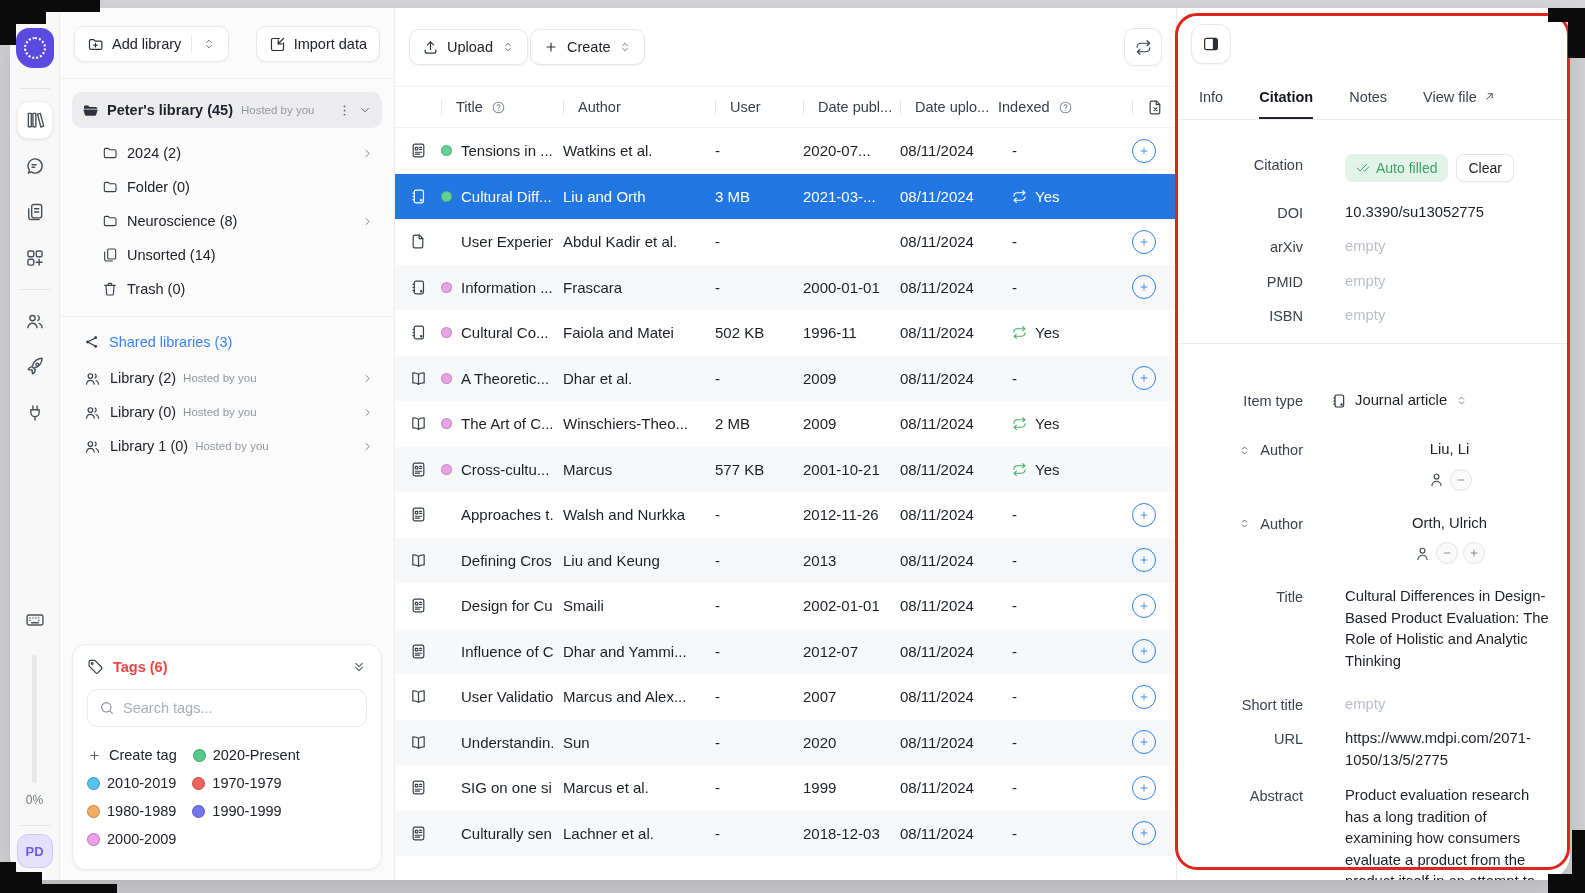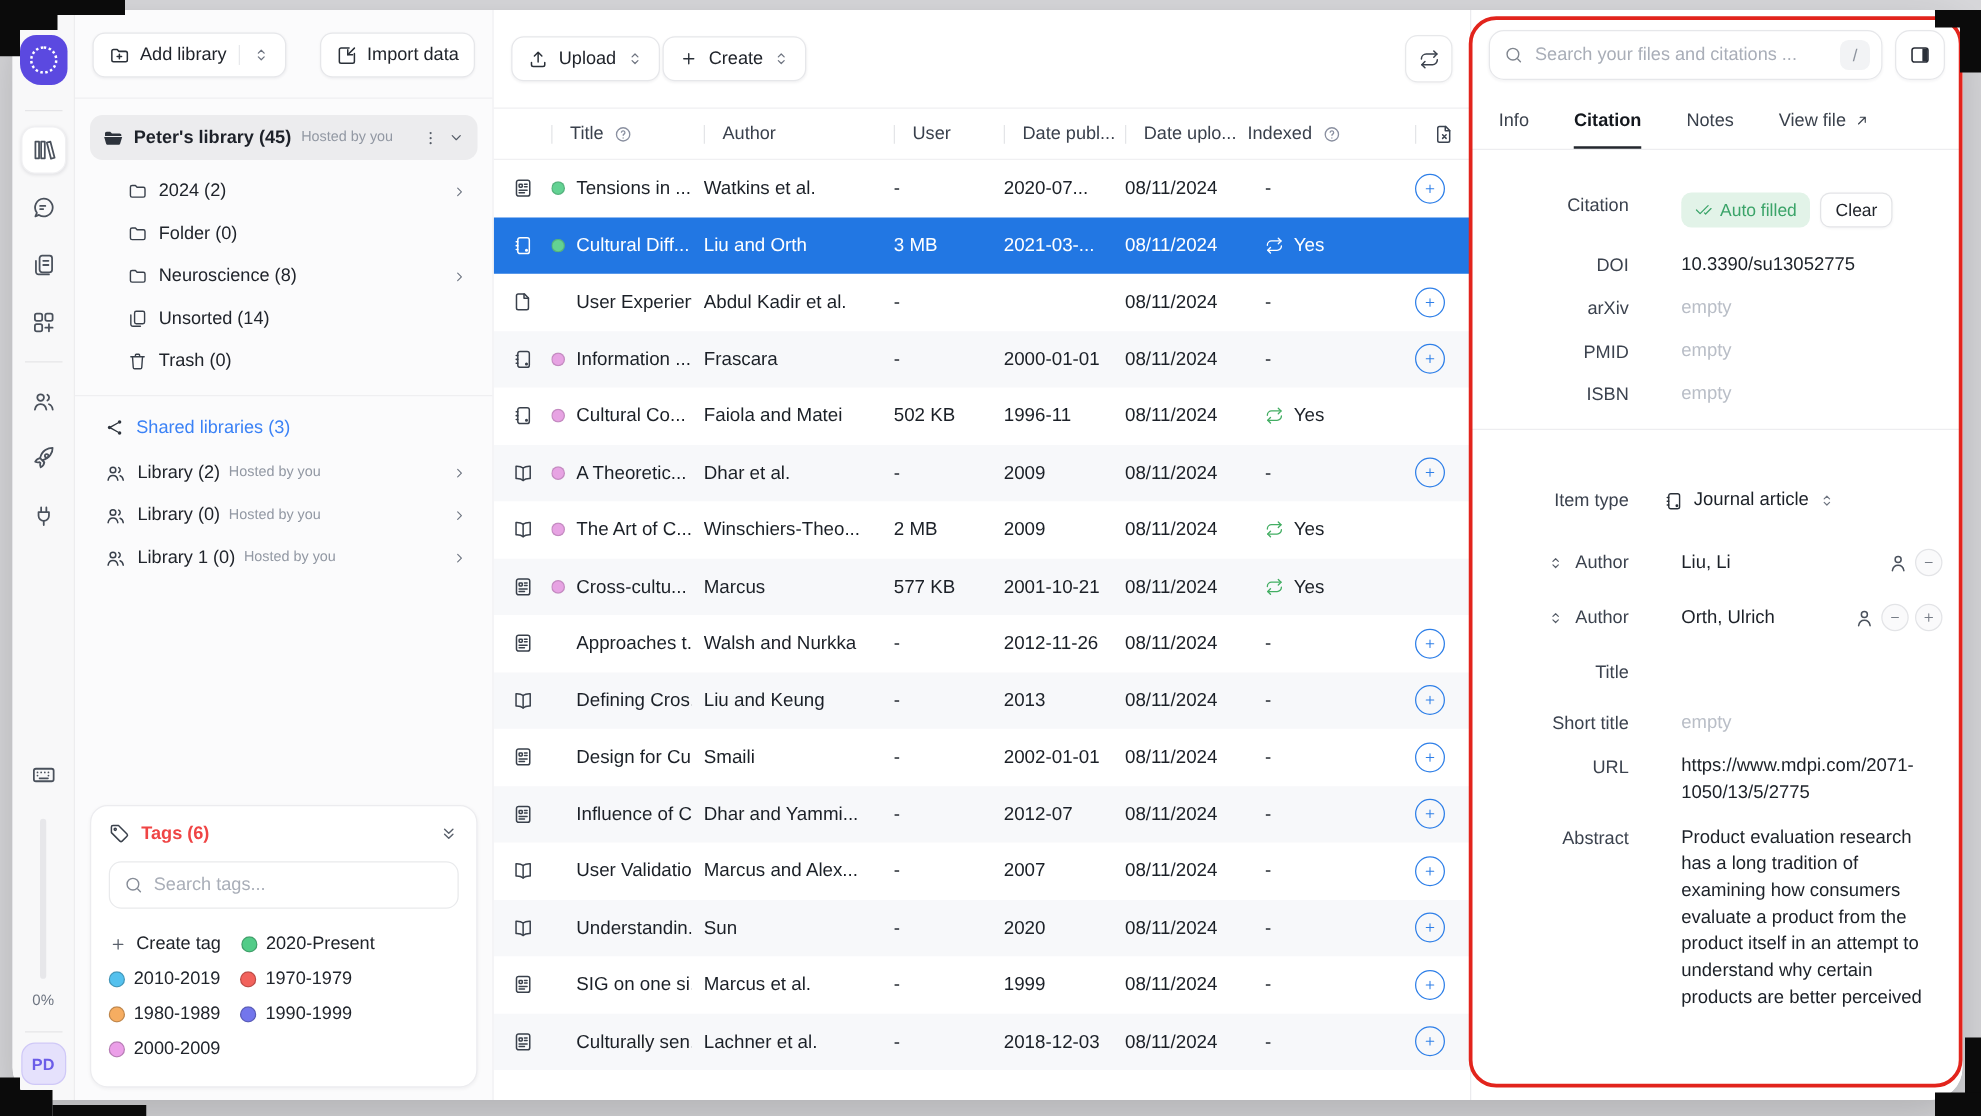--- a/index.html
+++ b/index.html
@@ -142,21 +142,21 @@
   .clear-btn { height:28px; border:1px solid #e3e4e7; border-radius:8px; background:#fff; padding:0 11px;
     font-size:14px; color:#20242b; cursor:pointer; font-family:inherit; box-shadow:0 1px 2px rgba(16,24,40,.04); }
   .divider-h { border-top:1px solid #ededf0; margin:16px 0 46px; }
   .itemtype-value { display:flex; align-items:center; gap:8px; cursor:pointer; }
   .itemtype-value .ic { color:#2a3038; }
   .itemtype-value .chev-ud { color:#6e7480; }
   .item-row { margin-bottom:28px;gap:28px; }
   .author-row { margin-bottom:22px; }
   .author-label { display:flex; justify-content:flex-end; align-items:center; gap:9px; color:#3b424e; }
   .author-label .ic { color:#555c67; }
-  .author-value { display:flex; align-items:center; justify-content:space-between; gap:8px; }
+  .author-value { display:flex; align-items:center; justify-content:space-between; gap:8px;flex-direction:column; }
   .author-actions { display:flex; align-items:center; gap:5px; color:#4a515c; }
   .round-btn { width:22px; height:22px; border-radius:50%; border:1px solid #e3e4e7; background:#fafafb;
     color:#767c86; display:grid; place-items:center; cursor:pointer; flex:none; }
   .title-row { margin-bottom:22px; }
   .short-row { margin-bottom:13px; }
   .url-row { margin-bottom:14px; }
 
   
   .annotation { position:absolute; left:1175px; top:13px; width:395px; height:857px;
     border:3px solid #e2241c; border-radius:22px; z-index:50; pointer-events:none; }
@@ -1135,30 +1135,20 @@
               </span>
             </button>
           </span>
         </div>
 
     </div>
   </section>
 
   <aside class="details">
     <div class="search-row">
-      <div class="searchbox">
-        <span class="ic ic16">
-            <svg viewBox="0 0 24 24" fill="none" stroke="currentColor" stroke-width="1.7" stroke-linecap="round" stroke-linejoin="round">
-              <circle cx="11" cy="11" r="7"></circle>
-              <path d="M20 20l-3.2-3.2"></path>
-            </svg>
-          </span>
-        <input placeholder="Search your files and citations ..." style="">
-        <span class="slash">/</span>
-      </div>
       <button class="panel-btn">
         <span class="ic ic18" style="width:18px;height:18px">
             <svg viewBox="0 0 24 24" fill="none" stroke="currentColor" stroke-width="1.7" stroke-linecap="round" stroke-linejoin="round">
               <rect x="3.5" y="4.5" width="17" height="15" rx="2.5"></rect>
               <path fill="currentColor" stroke="none" d="M14.5 5h3.5a2 2 0 0 1 2 2v10a2 2 0 0 1-2 2h-3.5z"></path>
             </svg>
           </span>
       </button>
     </div>
 
@@ -1309,20 +1299,21 @@
                     <path d="M12 6v12M6 12h12"></path>
                   </svg>
                 </span>
               </button>
             </span>
           </span>
         </div>
 
       <div class="fieldrow title-row">
         <span class="flabel">Title</span>
+        <span class="fvalue">Cultural Differences in Design-Based Product Evaluation: The Role of Holistic and Analytic Thinking</span>
       </div>
       <div class="fieldrow short-row">
         <span class="flabel">Short title</span>
         <span class="fvalue empty">empty</span>
       </div>
       <div class="fieldrow url-row">
         <span class="flabel">URL</span>
         <span class="fvalue">https://www.mdpi.com/2071-1050/13/5/2775</span>
       </div>
       <div class="fieldrow">

